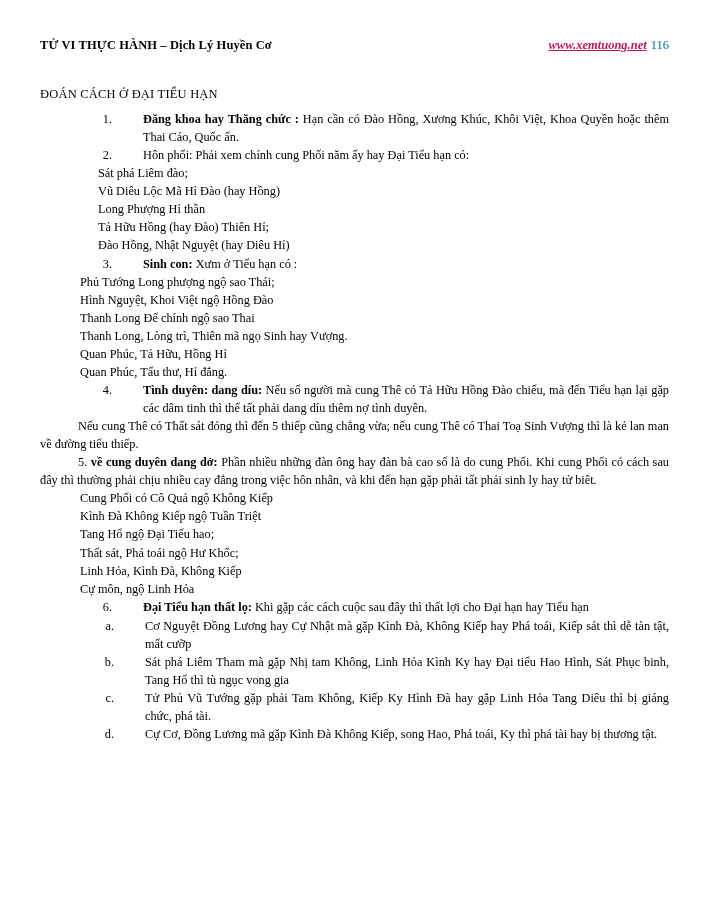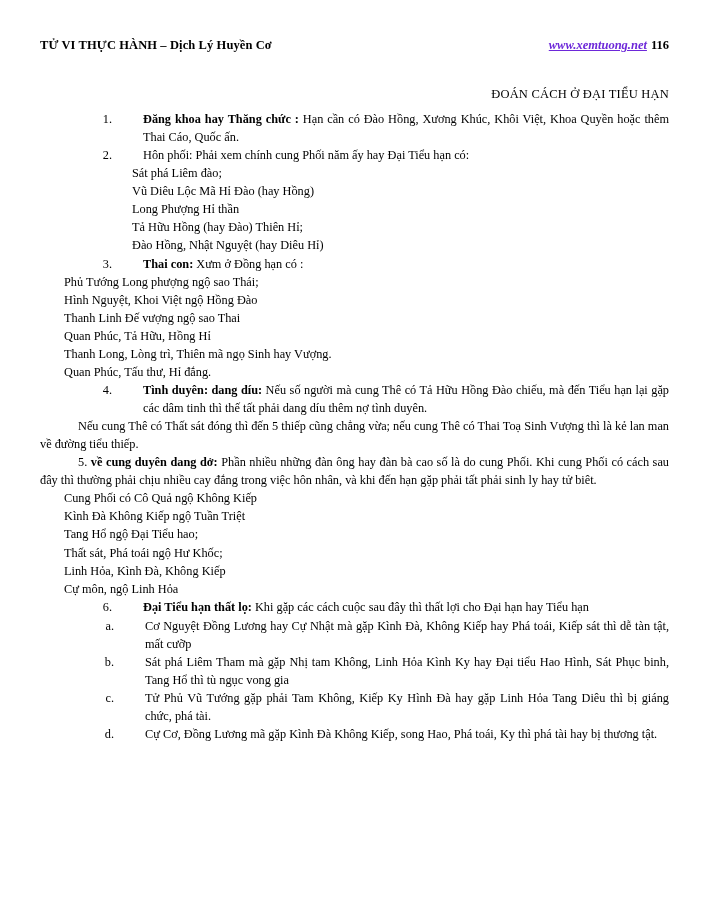--- a/index.html
+++ b/index.html
@@ -30,33 +30,33 @@
     margin-bottom: 34px;
   }
   .header-left {
     font-weight: bold;
     letter-spacing: 0.1px;
   }
   .header-right {
     white-space: nowrap;
   }
   .site-link {
-    color: #6d28d9;
+    color: #be185d;
     font-weight: bold;
     font-style: italic;
     text-decoration: underline;
   }
   .page-num {
-    font-weight: bold;
+    font-weight: normal;
     font-style: normal;
-    color: #000000;
+    color: #0369a1;
     margin-left: 4px;
   }
   .doc-title {
-    text-align: right;
+    text-align: left;
     font-size: 12.5px;
     margin: 0 0 8px 0;
     letter-spacing: 0.2px;
   }
   .body-text {
     font-size: 12.3px;
     line-height: 1.47;
   }
   .li {
     display: flex;
@@ -70,22 +70,22 @@
     box-sizing: border-box;
   }
   .li .content {
     flex: 1 1 auto;
     margin-left: 25px;
   }
   .lvl1 { margin-left: 60px; }
   .lvl1 .marker { width: 18px; }
   .lvl2 { margin-left: 78px; }
   .lvl2 .marker { width: 18px; }
-  .indent-a { margin-left: 92px; }
-  .indent-c { margin-left: 24px; }
+  .indent-a { margin-left: 58px; }
+  .indent-c { margin-left: 40px; }
   .para-indent {
     text-indent: 38px;
   }
   .para {
     margin: 0;
   }
   b { font-weight: bold; }
   .justify { text-align: justify; }
 </style>
 </head>
@@ -115,29 +115,29 @@
     <div class="indent-a">
       <div>Sát phá Liêm đào;</div>
       <div>Vũ Diêu Lộc Mã Hỉ Đào (hay Hồng)</div>
       <div>Long Phượng Hỉ thần</div>
       <div>Tả Hữu Hồng (hay Đào) Thiên Hỉ;</div>
       <div>Đào Hồng, Nhật Nguyệt (hay Diêu Hỉ)</div>
     </div>
 
     <div class="li lvl1">
       <div class="marker">3.</div>
-      <div class="content"><b>Thai con:</b><span> Xưm ở Đồng hạn có :</span></div>
+      <div class="content"><b>Sinh con:</b><span> Xưm ở Tiểu hạn có :</span></div>
     </div>
 
     <div class="indent-c">
       <div>Phủ Tướng Long phượng ngộ sao Thái;</div>
       <div>Hình Nguyệt, Khoi Việt ngộ Hồng Đào</div>
-      <div>Thanh Linh Đế vượng ngộ sao Thai</div>
+      <div>Thanh Long Đế chính ngộ sao Thai</div>
+      <div>Thanh Long, Lòng trì, Thiên mã ngọ Sinh hay Vượng.</div>
       <div>Quan Phúc, Tả Hữu, Hồng Hỉ</div>
-      <div>Thanh Long, Lòng trì, Thiên mã ngọ Sinh hay Vượng.</div>
       <div>Quan Phúc, Tấu thư, Hỉ đắng.</div>
     </div>
 
     <div class="li lvl1">
       <div class="marker">4.</div>
       <div class="content justify"><b>Tình duyên: dang díu:</b><span>  Nếu số người mà cung Thê có Tả Hữu Hồng Đào chiếu, mà đến Tiểu hạn lại gặp các dâm tinh thì thế tất phải dang díu thêm nợ tình duyên.</span></div>
     </div>
 
     <p class="para para-indent justify">Nếu cung Thê có Thất sát đóng thì đến 5 thiếp cũng chẳng vừa; nếu cung Thê có Thai Toạ Sinh Vượng thì là kẻ lan man về đường tiểu thiếp.</p>
 

